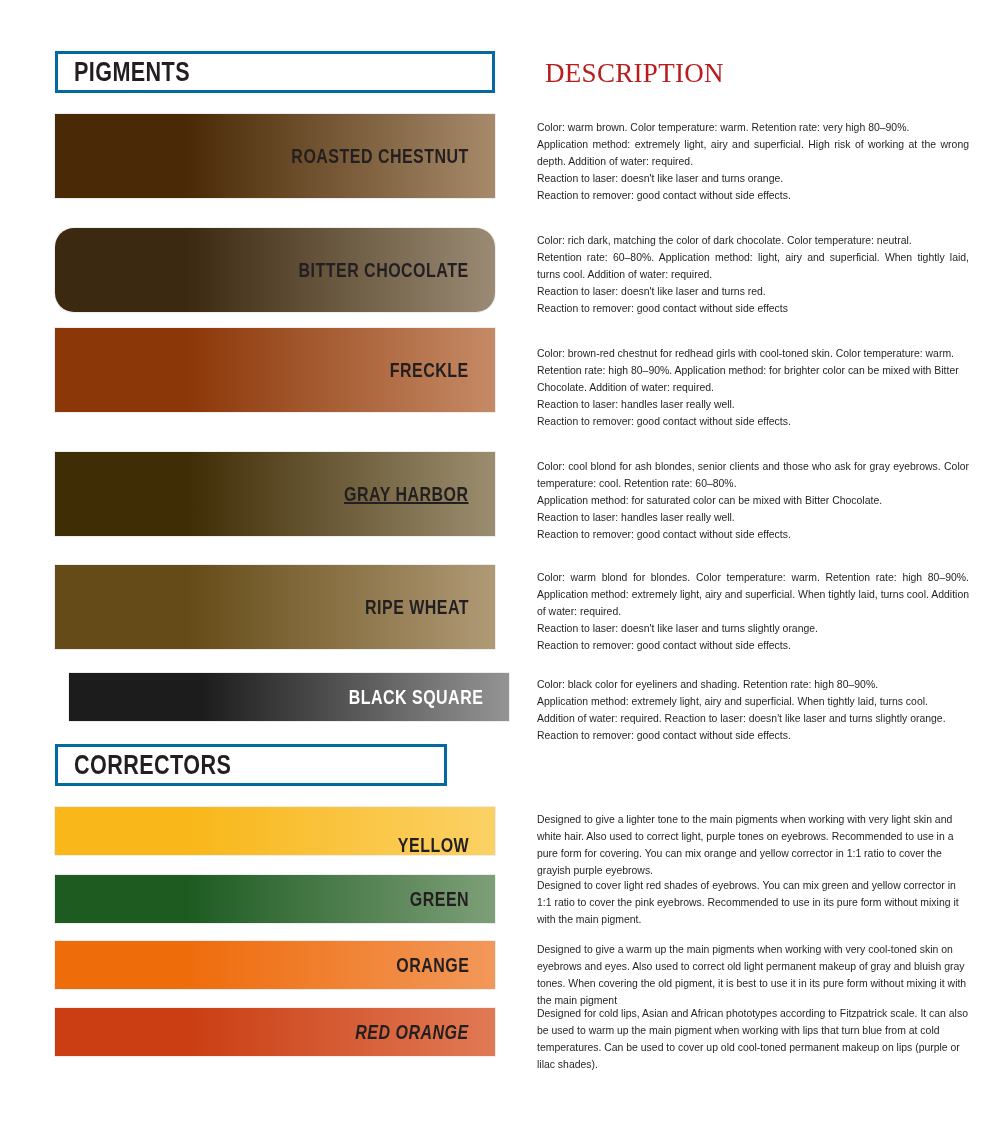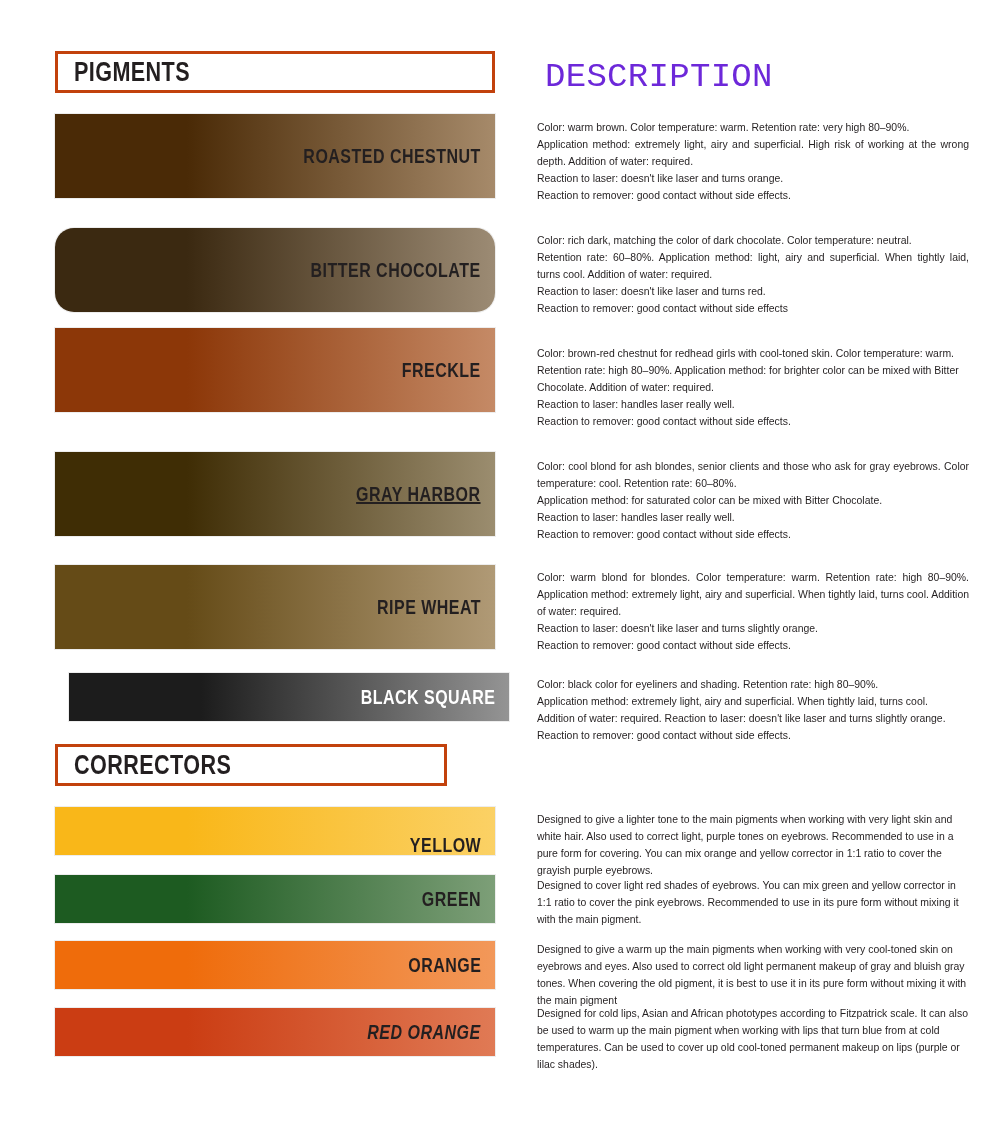--- a/index.html
+++ b/index.html
@@ -35,59 +35,59 @@
   }
   .col-right {
     position: absolute;
     left: 535px;
     top: 0;
     width: 432px;
   }
 
   
   .section-box {
-    border: 3px solid #c2410c;
+    border: 3px solid #0369a1;
     background: #ffffff;
     height: 42px;
     display: flex;
     align-items: center;
     padding-left: 16px;
   }
   .section-box .section-title {
     font-family: "Liberation Sans Narrow", "Liberation Sans", sans-serif;
     font-size: 27px;
     font-weight: 700;
     letter-spacing: 0.5px;
     line-height: 1;
     color: #231f20;
     transform: scaleX(0.80);
     transform-origin: left center;
     white-space: nowrap;
   }
 
   
   .desc-header {
-    font-family: Liberation Mono, monospace;
-    font-size: 34px;
+    font-family: Liberation Serif, serif;
+    font-size: 27px;
     font-weight: 400;
-    color: #6d28d9;
+    color: #b91c1c;
     letter-spacing: 0.3px;
     transform: scaleX(0.82);
     transform-origin: left center;
     white-space: nowrap;
   }
 
   
   .swatch {
     position: relative;
     width: 440px;
     display: flex;
     align-items: center;
     justify-content: flex-end;
-    padding-right: 14px;
+    padding-right: 26px;
     box-shadow: 0 0 0 1px rgba(0,0,0,0.07);
   }
   .swatch.pigment { height: 84px; }
   .swatch.black   { height: 48px; }
   .swatch.corrector { height: 48px; }
 
   .swatch-label {
     font-family: "Liberation Sans Narrow", "Liberation Sans", sans-serif;
     font-size: 20px;
     font-weight: 700;

